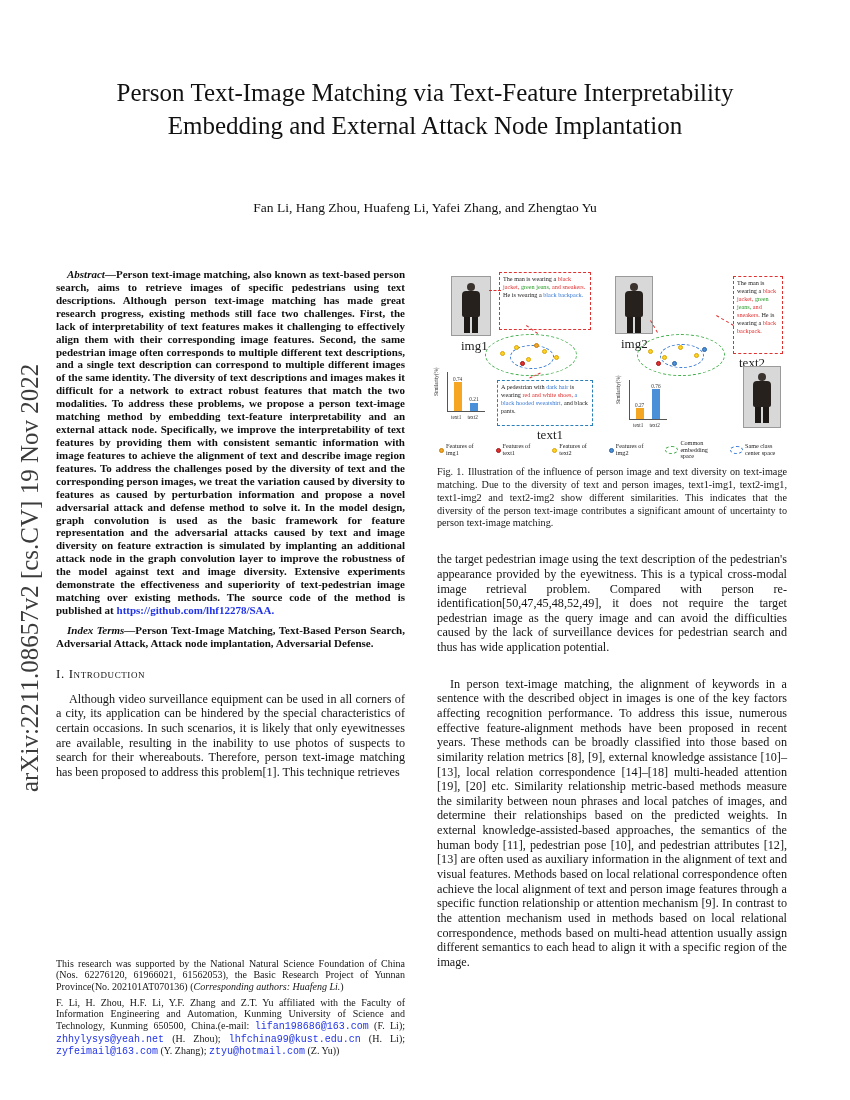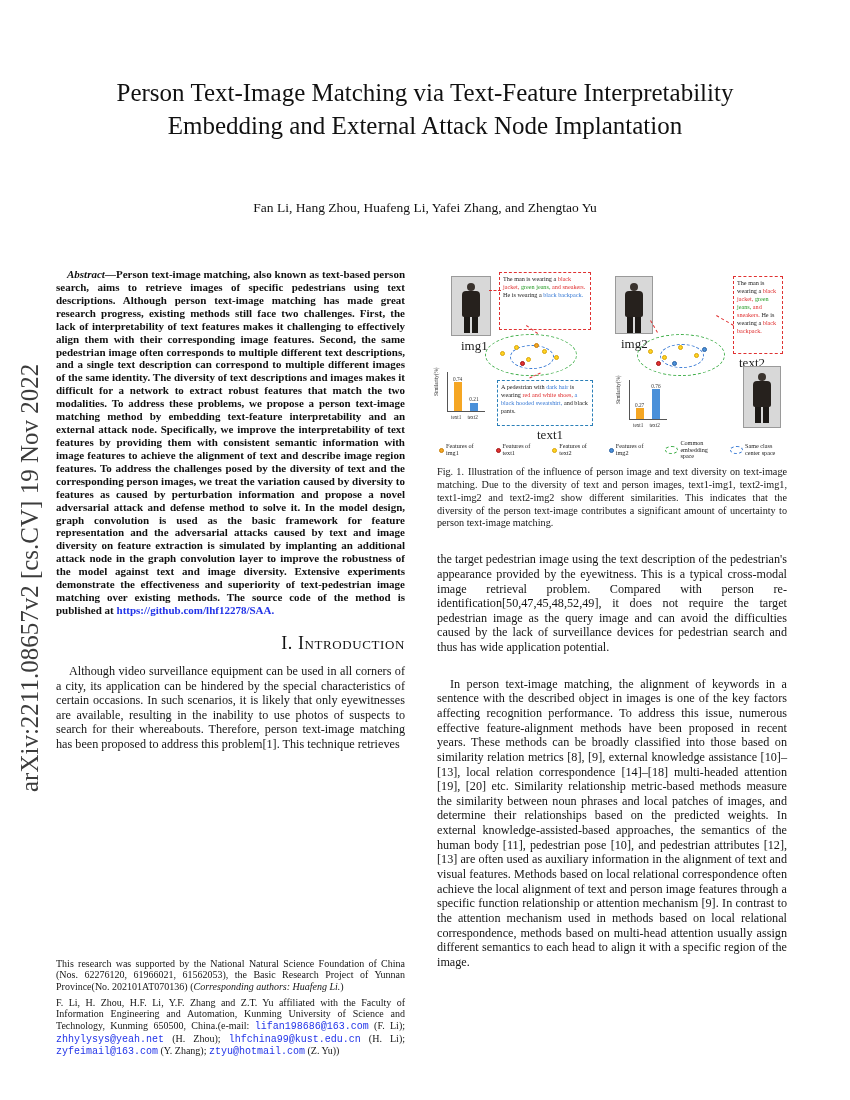--- a/index.html
+++ b/index.html
@@ -22,21 +22,21 @@
   .col { position:absolute; top:268px; }
   .col-left  { left:56px;  width:349px; height:792px; }
   .col-right { left:437px; width:350px; }
 
   .abs { font-size:11px; font-weight:700; line-height:1.175; text-align:justify;
          text-indent:11px; color:#111; }
   .abs-label { font-style:italic; }
   .it-block { margin-top:7px; }
   .link { color:#2133e8; text-decoration:none; cursor:pointer; }
 
-  h2.sec { margin-top:16px; text-align:right; font-size:18px; font-weight:400;
+  h2.sec { margin-top:16px; text-align:left; font-size:13px; font-weight:400;
            font-variant:small-caps; letter-spacing:.6px; color:#111; }
 
   .body { font-size:12.2px; line-height:1.2; text-align:justify; color:#141414; }
   .mt { margin-top:22px; }
   .indent { text-indent:13px; }
   .intro { margin-top:10px; }
 
   .fnblock { position:absolute; bottom:2px; left:0; width:349px; }
   .footnote { font-size:10px; line-height:1.17; text-align:justify; color:#161616; margin-top:4px; }
   .footnote .it { font-style:italic; }
@@ -106,20 +106,21 @@
 
   <div class="arxiv">arXiv:2211.08657v2  [cs.CV]  19 Nov 2022</div>
 
   <h1 class="title">Person Text-Image Matching via Text-Feature Interpretability Embedding and External Attack Node Implantation</h1>
   <div class="authors">Fan Li, Hang Zhou, Huafeng Li, Yafei Zhang, and Zhengtao Yu</div>
 
   <div class="col col-left">
 
     <p class="abs"><span class="abs-label">Abstract—</span><span>Person text-image matching, also known as text-based person search, aims to retrieve images of specific pedestrians using text descriptions. Although person text-image matching has made great research progress, existing methods still face two challenges. First, the lack of interpretability of text features makes it challenging to effectively align them with their corresponding image features. Second, the same pedestrian image often corresponds to multiple different text descriptions, and a single text description can correspond to multiple different images of the same identity. The diversity of text descriptions and images makes it difficult for a network to extract robust features that match the two modalities. To address these problems, we propose a person text-image matching method by embedding text-feature interpretability and an external attack node. Specifically, we improve the interpretability of text features by providing them with consistent semantic information with image features to achieve the alignment of text and describe image region features. To address the challenges posed by the diversity of text and the corresponding person images, we treat the variation caused by diversity to features as caused by perturbation information and propose a novel adversarial attack and defense method to solve it. In the model design, graph convolution is used as the basic framework for feature representation and the adversarial attacks caused by text and image diversity on feature extraction is simulated by implanting an additional attack node in the graph convolution layer to improve the robustness of the model against text and image diversity. Extensive experiments demonstrate the effectiveness and superiority of text-pedestrian image matching over existing methods. The source code of the method is published at </span><a class="link">https://github.com/lhf12278/SAA.</a></p>
 
+    <p class="abs it-block"><span class="abs-label">Index Terms—</span><span>Person Text-Image Matching, Text-Based Person Search, Adversarial Attack, Attack node implantation, Adversarial Defense.</span></p>
 
     <h2 class="sec">I. Introduction</h2>
 
     <p class="body intro indent">Although video surveillance equipment can be used in all corners of a city, its application can be hindered by the special characteristics of certain occasions. In such scenarios, it is likely that only eyewitnesses are available, resulting in the inability to use photos of suspects to search for their whereabouts. Therefore, person text-image matching has been proposed to address this problem[1]. This technique retrieves</p>
 
     <div class="fnblock">
       <p class="footnote"><span>This research was supported by the National Natural Science Foundation of China (Nos. 62276120, 61966021, 61562053), the Basic Research Project of Yunnan Province(No. 202101AT070136) (</span><span class="it">Corresponding authors: Huafeng Li.</span><span>)</span></p>
       <p class="footnote"><span>F. Li, H. Zhou, H.F. Li, Y.F. Zhang and Z.T. Yu affiliated with the Faculty of Information Engineering and Automation, Kunming University of Science and Technology, Kunming 650500, China.(e-mail: </span><span class="email">lifan198686@163.com</span><span> (F. Li); </span><span class="email">zhhylysys@yeah.net</span><span> (H. Zhou); </span><span class="email">lhfchina99@kust.edu.cn</span><span> (H. Li); </span><span class="email">zyfeimail@163.com</span><span> (Y. Zhang); </span><span class="email">ztyu@hotmail.com</span><span> (Z. Yu))</span></p>
     </div>
   </div>

